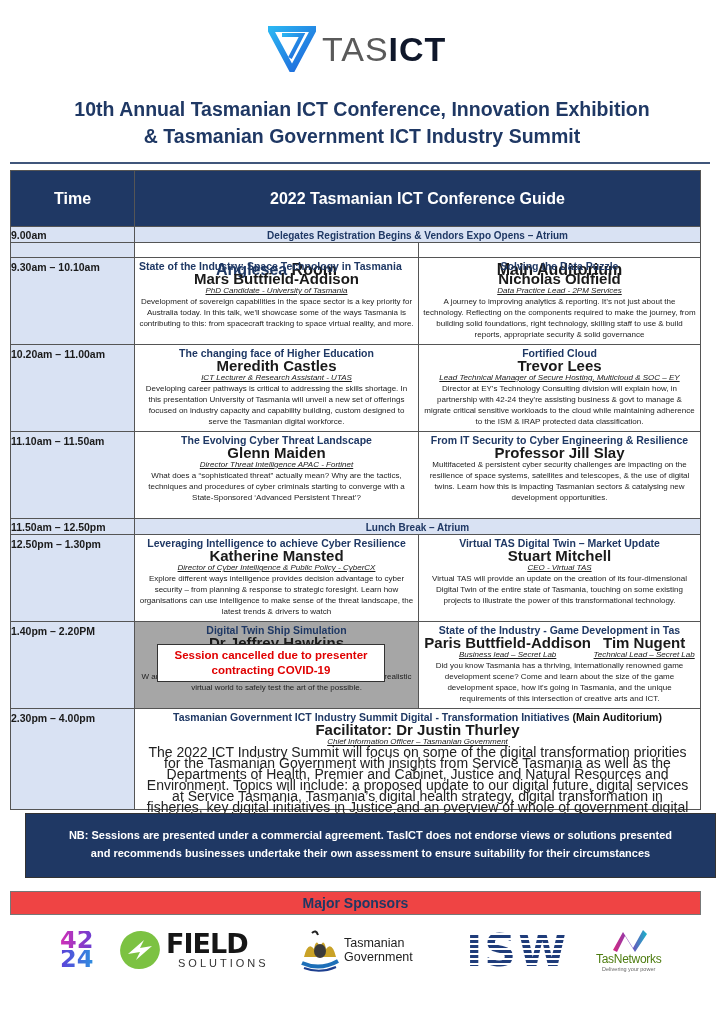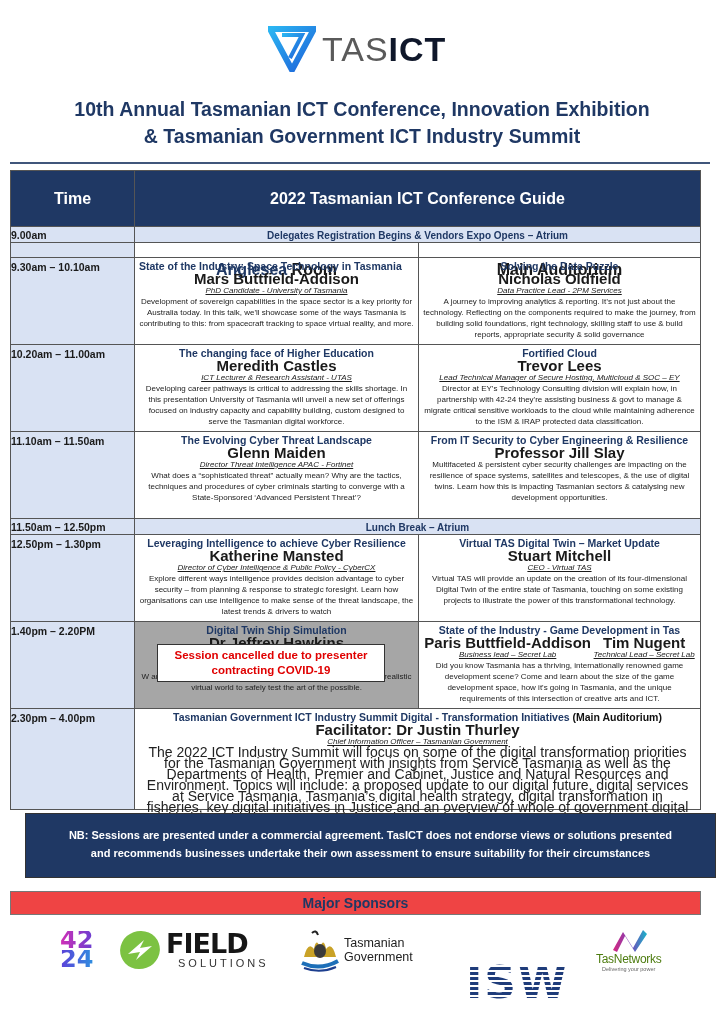--- a/index.html
+++ b/index.html
@@ -63,21 +63,21 @@
   .l4224 { left: 60px; flex-direction: column; align-items: flex-start; justify-content: center; font-weight: 900; font-size: 24px; line-height: 19px; font-family: "DejaVu Sans", sans-serif; }
   .l4224 .a { background: linear-gradient(90deg, #d12fb6, #6a3fd1); -webkit-background-clip: text; color: transparent; }
   .l4224 .b { background: linear-gradient(90deg, #5d3fd8, #2f8fe0); -webkit-background-clip: text; color: transparent; }
   .lfield { left: 118px; }
   .lfield .fw { display: flex; flex-direction: column; margin-left: 4px; }
   .lfield .f1 { font-family: "DejaVu Sans", sans-serif; font-weight: 900; font-size: 27px; color: #161616; letter-spacing: -1px; line-height: 26px; }
   .lfield .f2 { font-size: 11px; letter-spacing: 3px; color: #333; line-height: 12px; margin-left: 12px; }
   .ltas { left: 300px; }
   .ltas .tt { font-size: 12.5px; line-height: 14px; color: #222; margin-left: 4px; }
   .lisw { left: 466px; font-family: "DejaVu Sans", sans-serif; font-weight: 900; font-size: 44px; color: #1f3864; letter-spacing: 2px;
-    background: repeating-linear-gradient(180deg, #1f3c7a 0 3px, #fff 3px 5px); margin-top: 32px; -webkit-background-clip: text; -webkit-text-fill-color: transparent; }
+    background: repeating-linear-gradient(180deg, #1f3c7a 0 3px, #fff 3px 5px); -webkit-background-clip: text; -webkit-text-fill-color: transparent; }
   .ltn { left: 596px; flex-direction: column; justify-content: center; }
   .ltn .n1 { font-size: 12px; color: #4d7c0f; letter-spacing: -0.3px; }
   .ltn .n2 { font-size: 5.5px; color: #666; }
 </style>
 </head>
 <body>
 
 <div class="logo">
   <svg viewBox="0 0 48 46">
     <defs>

